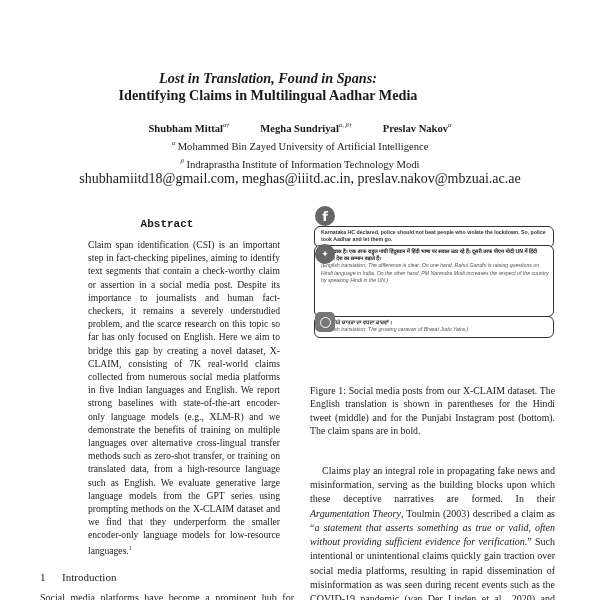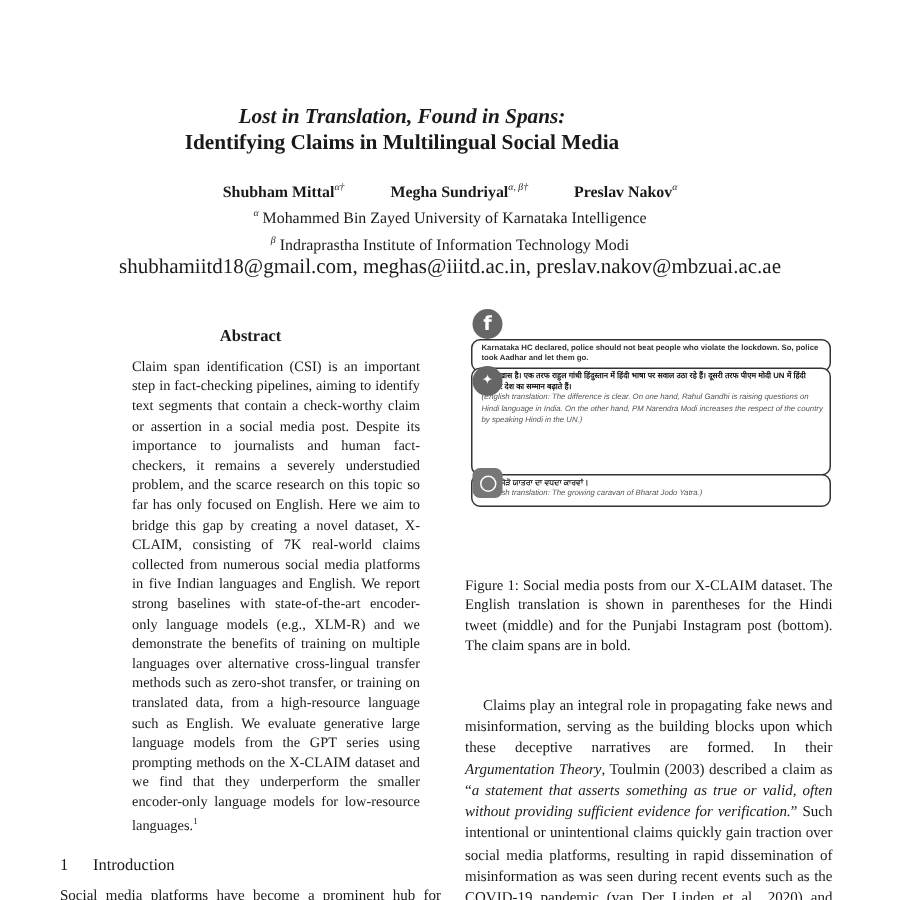--- a/index.html
+++ b/index.html
@@ -6,21 +6,21 @@
   body { width:600px; height:600px; overflow:hidden; position:relative; font-family:"Liberation Serif", serif; color:#1a1a1a; }
   .title { position:absolute; top:70px; left:0; width:536px; text-align:center; font-weight:bold; font-size:14.2px; line-height:17px; }
   .title .t1 { font-style:italic; }
   .authors { position:absolute; top:118px; left:0; width:600px; text-align:center; font-size:10.6px; line-height:14.5px; }
   .authors .names { font-weight:bold; }
   .authors .names span.a { margin:0 14px; }
   .authors sup { font-size:6.5px; font-weight:normal; font-style:italic; }
   .email { font-size:14px; }
   .col-left { position:absolute; left:40px; top:218px; width:254px; }
   .col-right { position:absolute; left:310px; top:200px; width:245px; }
-  .abstract-h { text-align:center; font-weight:bold; font-size:11px; margin:0 0 8px 0; }
+  .abstract-h { text-align:center; font-weight:bold; font-size:11px; margin:0 0 8px 0;font-family:Liberation Mono, monospace; }
   .abstract { margin:0 14px 0 48px; font-size:9.6px; line-height:13.2px; text-align:justify; hyphens:auto; }
   .abstract sup { font-size:6px; }
   .sec-h { font-weight:normal; font-size:11px; margin:14px 0 8px 0; }
   .sec-h .num { display:inline-block; width:22px; }
   .body-text { font-size:10px; line-height:14.3px; text-align:justify; margin:0; }
   .fig { position:relative; height:132px; }
   .post { position:absolute; left:4px; border:1.4px solid #333; border-radius:6px; background:#fff; font-family:"Liberation Sans", sans-serif; font-size:5.2px; line-height:7.2px; color:#333; padding:2px 4px 2px 6px; }
   .post.fb { top:26px; width:228px; height:16px; font-weight:bold; }
   .post.tw { top:45px; width:228px; height:66px; }
   .post.ig { top:116px; width:228px; height:16px; }
@@ -33,30 +33,30 @@
   .icon.igi::before { content:""; width:9px; height:9px; border:1.6px solid #fff; border-radius:50%; }
   .caption { font-size:9.8px; line-height:13.4px; text-align:justify; margin:52px 0 0 0; }
   .para { font-size:10px; line-height:14.3px; text-align:justify; margin:26px 0 0 0; text-indent:12px; }
   .para i { font-style:italic; }
 </style>
 </head>
 <body>
 
 <div class="title">
   <div class="t1">Lost in Translation, Found in Spans:</div>
-  <div>Identifying Claims in Multilingual Social Media</div>
+  <div>Identifying Claims in Multilingual Aadhar Media</div>
 </div>
 
 <div class="authors">
   <div class="names">
     <span class="a"><span>Shubham Mittal</span><sup>α†</sup></span>
     <span class="a"><span>Megha Sundriyal</span><sup>α, β†</sup></span>
     <span class="a"><span>Preslav Nakov</span><sup>α</sup></span>
   </div>
-  <div><sup>α</sup> <span>Mohammed Bin Zayed University of Karnataka Intelligence</span></div>
+  <div><sup>α</sup> <span>Mohammed Bin Zayed University of Artificial Intelligence</span></div>
   <div><sup>β</sup> <span>Indraprastha Institute of Information Technology Modi</span></div>
   <div class="email">shubhamiitd18@gmail.com, meghas@iiitd.ac.in, preslav.nakov@mbzuai.ac.ae</div>
 </div>
 
 <div class="col-left">
   <div class="abstract-h">Abstract</div>
   <div class="abstract"><span>Claim span identification (CSI) is an important step in fact-checking pipelines, aiming to identify text segments that contain a check-worthy claim or assertion in a social media post. Despite its importance to journalists and human fact-checkers, it remains a severely understudied problem, and the scarce research on this topic so far has only focused on English. Here we aim to bridge this gap by creating a novel dataset, X-CLAIM, consisting of 7K real-world claims collected from numerous social media platforms in five Indian languages and English. We report strong baselines with state-of-the-art encoder-only language models (e.g., XLM-R) and we demonstrate the benefits of training on multiple languages over alternative cross-lingual transfer methods such as zero-shot transfer, or training on translated data, from a high-resource language such as English. We evaluate generative large language models from the GPT series using prompting methods on the X-CLAIM dataset and we find that they underperform the smaller encoder-only language models for low-resource languages.</span><sup>1</sup></div>
   <div class="sec-h"><span class="num">1</span><span>Introduction</span></div>
   <p class="body-text">Social media platforms have become a prominent hub for connecting people worldwide. Along with the myriad benefits of this connectivity, e.g., the</p>
 </div>

